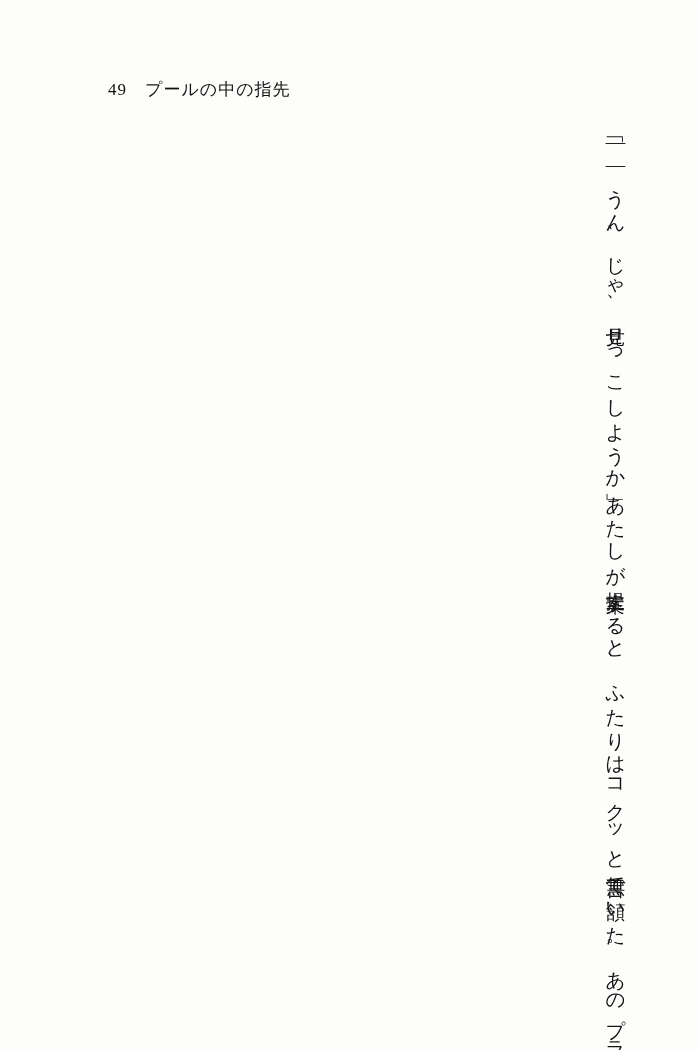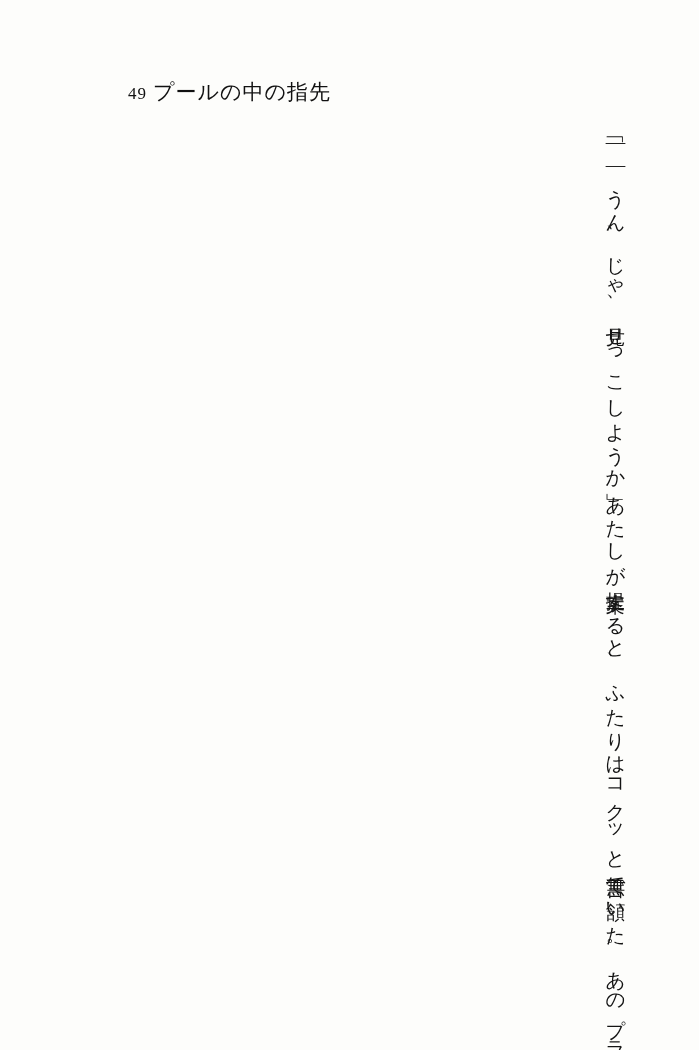--- a/index.html
+++ b/index.html
@@ -23,32 +23,31 @@
     background: #fdfdfb;
   }
 
   
   .header {
     position: absolute;
     top: 78px;
     left: 108px;
     display: flex;
     align-items: baseline;
-    gap: 6px;
+    gap: 18px;
     font-size: 17px;
     letter-spacing: 1px;
     color: #111;
-    margin-left: 20px;
   }
   .header .pagenum {
     font-size: 17px;
     font-family: "Liberation Serif", serif;
   }
   .header .title {
-    font-size: 21px;
+    font-size: 17px;
   }
 
   
   .body-text {
     position: absolute;
     top: 130px;
     right: 74px;
     height: 845px;
     width: 560px;
     display: flex;

